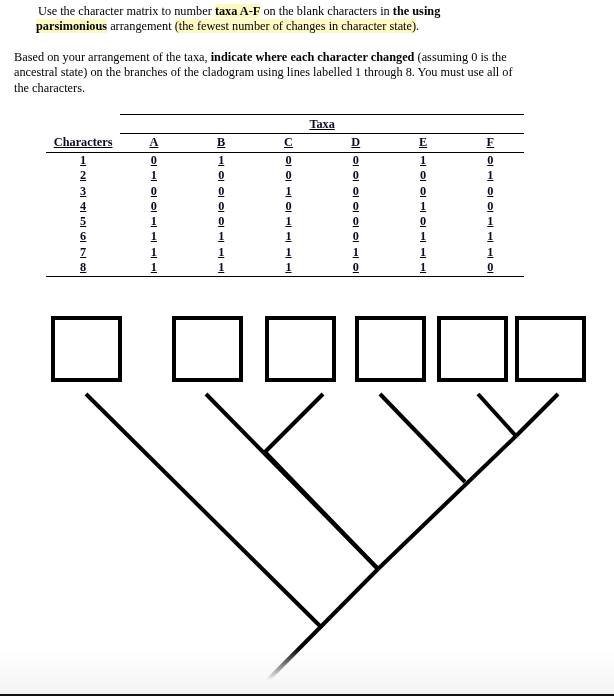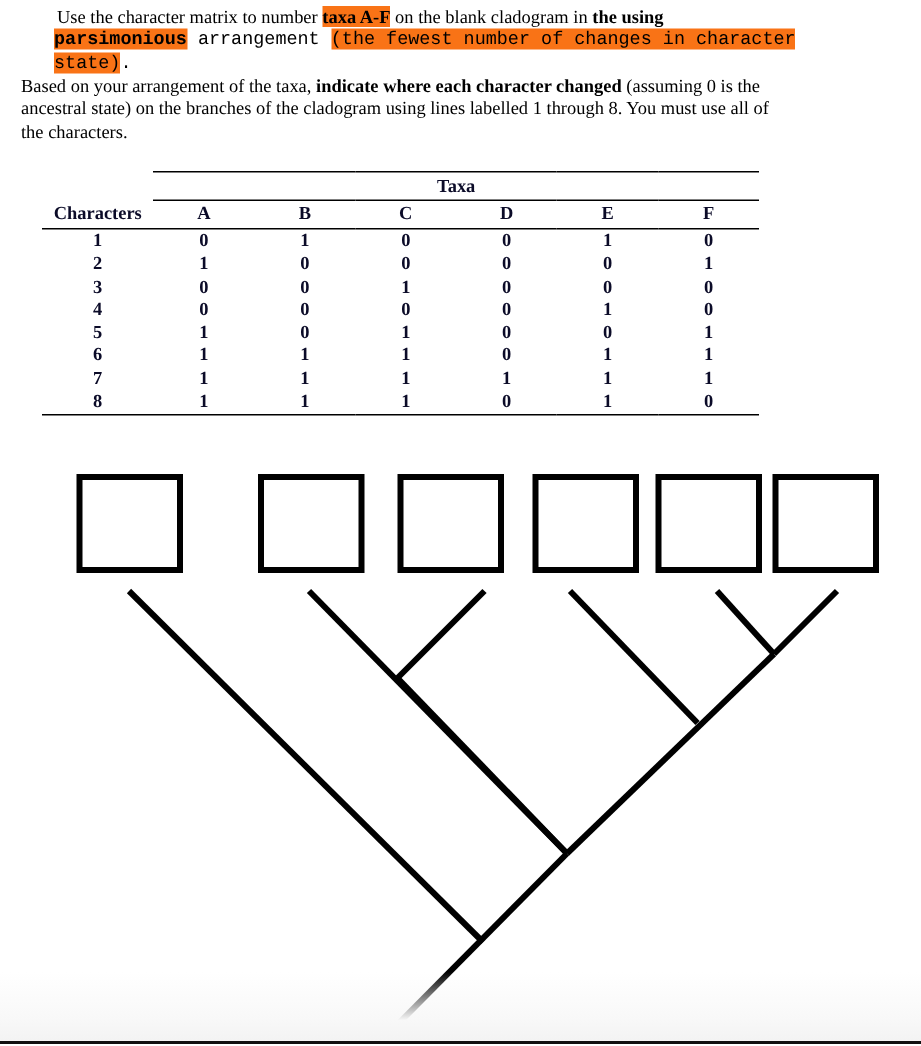--- a/index.html
+++ b/index.html
@@ -28,38 +28,39 @@
     line-height: 15.4px;
     color: #000;
   }
   #para-1 {
     position: absolute;
     left: 38px;
     top: 4px;
     width: 500px;
     text-indent: 0;
   }
-  #para-1 .l2 { display: block; margin-left: -2px; font-family: Liberation Mono, monospace; }
+  #para-1 .l2 { display: block; margin-left: -2px; }
   #para-2 {
     position: absolute;
     left: 14px;
     top: 50px;
     width: 510px;
   }
   .hl {
-    background: #f97316;
+    background: #fef9c3;
   }
   .bd { font-weight: bold; }
 
   
   #matrix-wrap {
     position: absolute;
-    left: 28px;
+    left: 46px;
     top: 114px;
     width: 478px;
+    text-decoration: underline;
   }
   table.matrix {
     border-collapse: collapse;
     width: 478px;
     font-size: 12.3px;
   }
   table.matrix td, table.matrix th {
     padding: 0;
     margin: 0;
     text-align: center;
@@ -131,21 +132,21 @@
     width: 614px;
     height: 2px;
     background: #111111;
   }
 </style>
 </head>
 <body>
 
 <div class="instructions">
   <div class="para" id="para-1">
-    <span>Use the character matrix to number </span><span class="hl bd">taxa A-F</span><span> on the blank cladogram in </span><span class="bd">the using</span>
+    <span>Use the character matrix to number </span><span class="hl bd">taxa A-F</span><span> on the blank characters in </span><span class="bd">the using</span>
     <span class="l2"><span class="hl bd">parsimonious</span><span> arrangement </span><span class="hl">(the fewest number of changes in character state)</span><span>.</span></span>
   </div>
 
   <div class="para" id="para-2">
     <span>Based on your arrangement of the taxa, </span><span class="bd">indicate where each character changed</span><span> (assuming 0 is the ancestral state) on the branches of the cladogram using lines labelled 1 through 8. You must use all of the characters.</span>
   </div>
 </div>
 
 <div id="matrix-wrap">
   <table class="matrix">

